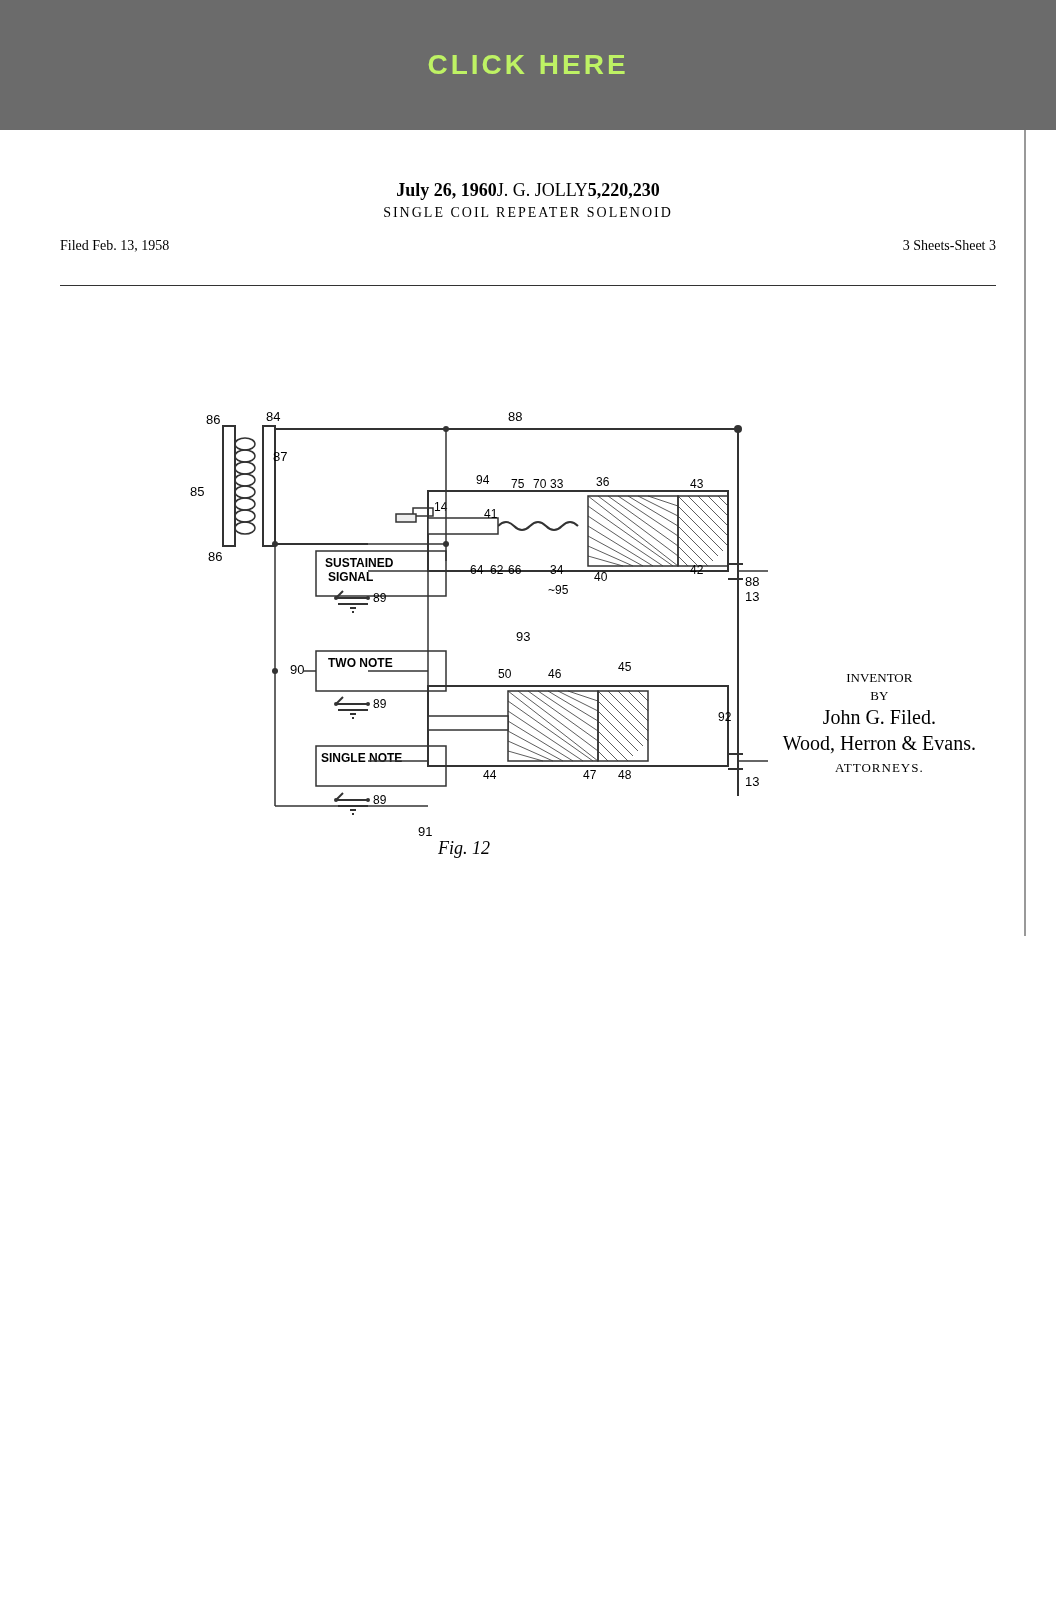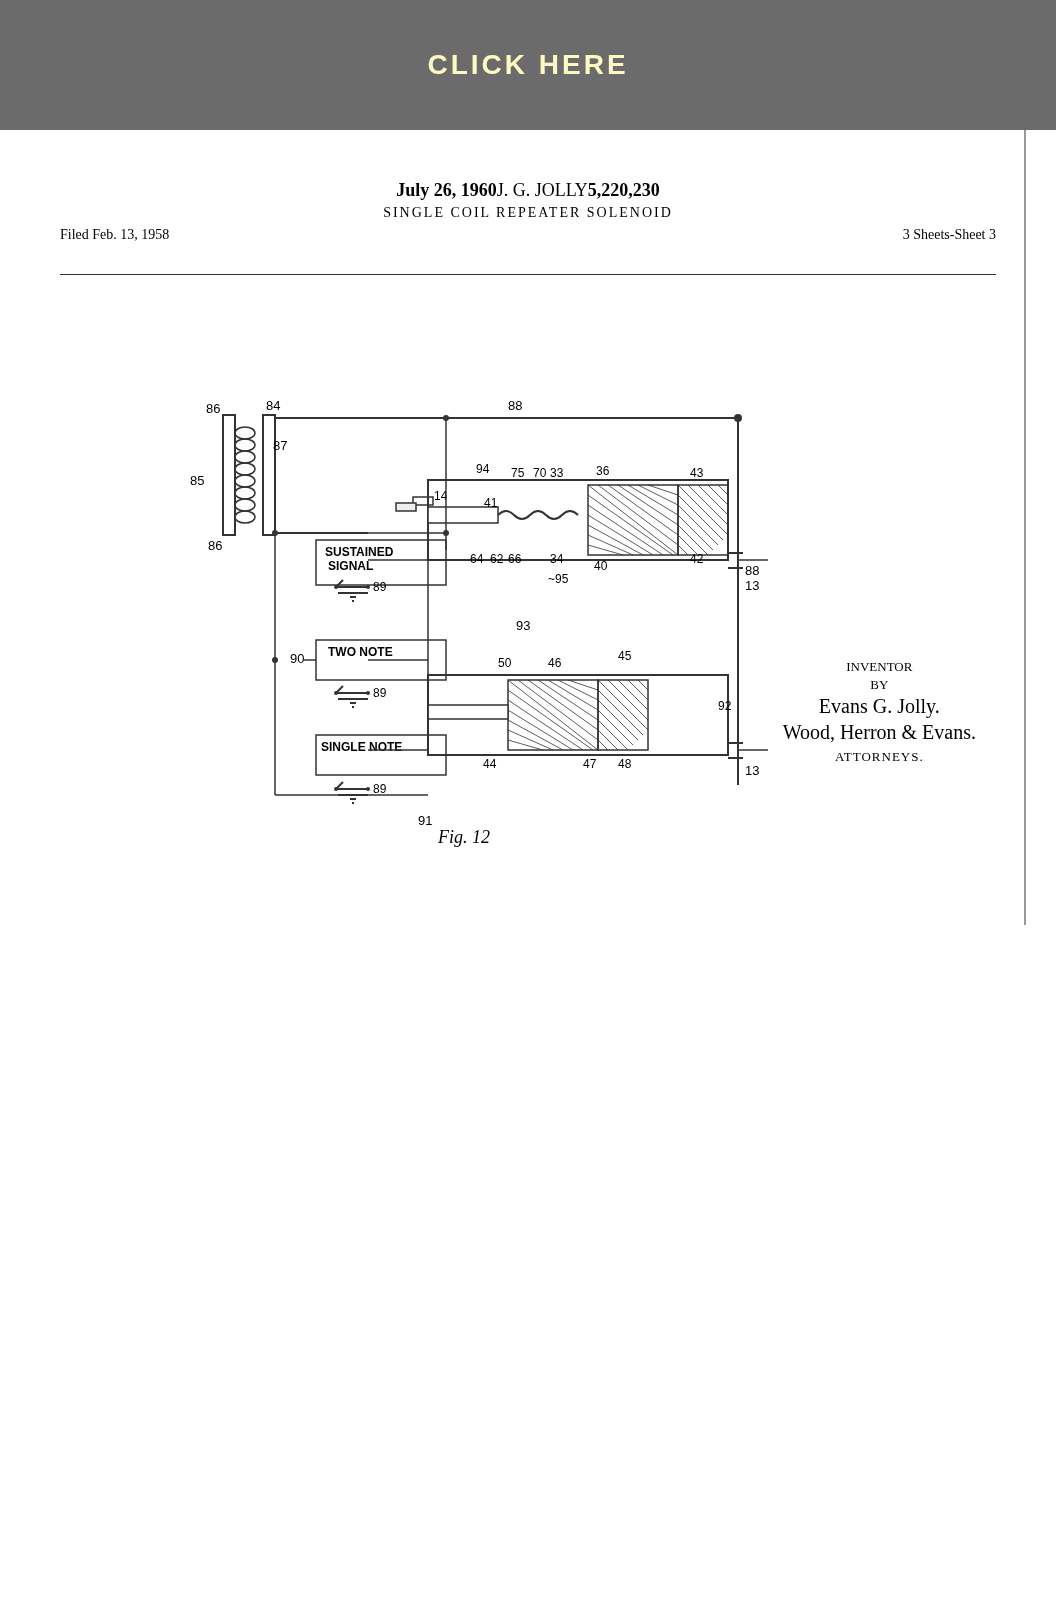--- a/index.html
+++ b/index.html
@@ -16,21 +16,21 @@
       width: 100%;
       height: 130px;
       background: #6b6b6b;
       display: flex;
       flex-direction: column;
       align-items: center;
       justify-content: center;
       cursor: pointer;
     }
     #click-here-text {
-      color: #fef9c3;
+      color: #bef264;
       font-family: Arial, sans-serif;
       font-weight: bold;
       font-size: 28px;
       letter-spacing: 3px;
       line-height: 1.1;
     }
     #for-details-text {
       color: #f0e800;
       font-family: Arial, sans-serif;
       font-weight: bold;
@@ -64,21 +64,21 @@
       text-align: center;
     }
     #patent-number {
       font-size: 18px;
       font-weight: bold;
     }
     #patent-title {
       text-align: center;
       font-size: 14px;
       letter-spacing: 2px;
-      margin-bottom: 6px;
+      margin-bottom: 17px;
     }
     #patent-filed {
       font-size: 14px;
       display: flex;
       justify-content: space-between;
       margin-bottom: 31px;
     }
 
     
     .divider {
@@ -364,18 +364,18 @@
 
       <line x1="328" y1="248" x2="328" y2="230" stroke="#333" stroke-width="1.5"></line>
       <line x1="328" y1="133" x2="328" y2="230" stroke="#333" stroke-width="1.5"></line>
       <circle cx="328" cy="133" r="3" fill="#333"></circle>
     </svg>
   </div>
 
   <div id="signature-section">
     <div id="inventor-label">INVENTOR</div>
     <div style="font-size:13px;">BY</div>
-    <div class="sig-line">Evans G. Jolly.</div>
+    <div class="sig-line">John G. Filed.</div>
     <div class="sig-line">Wood, Herron &amp; Evans.</div>
     <div id="attorneys-label">ATTORNEYS.</div>
   </div>
 
 </div>
 
 </body></html>

